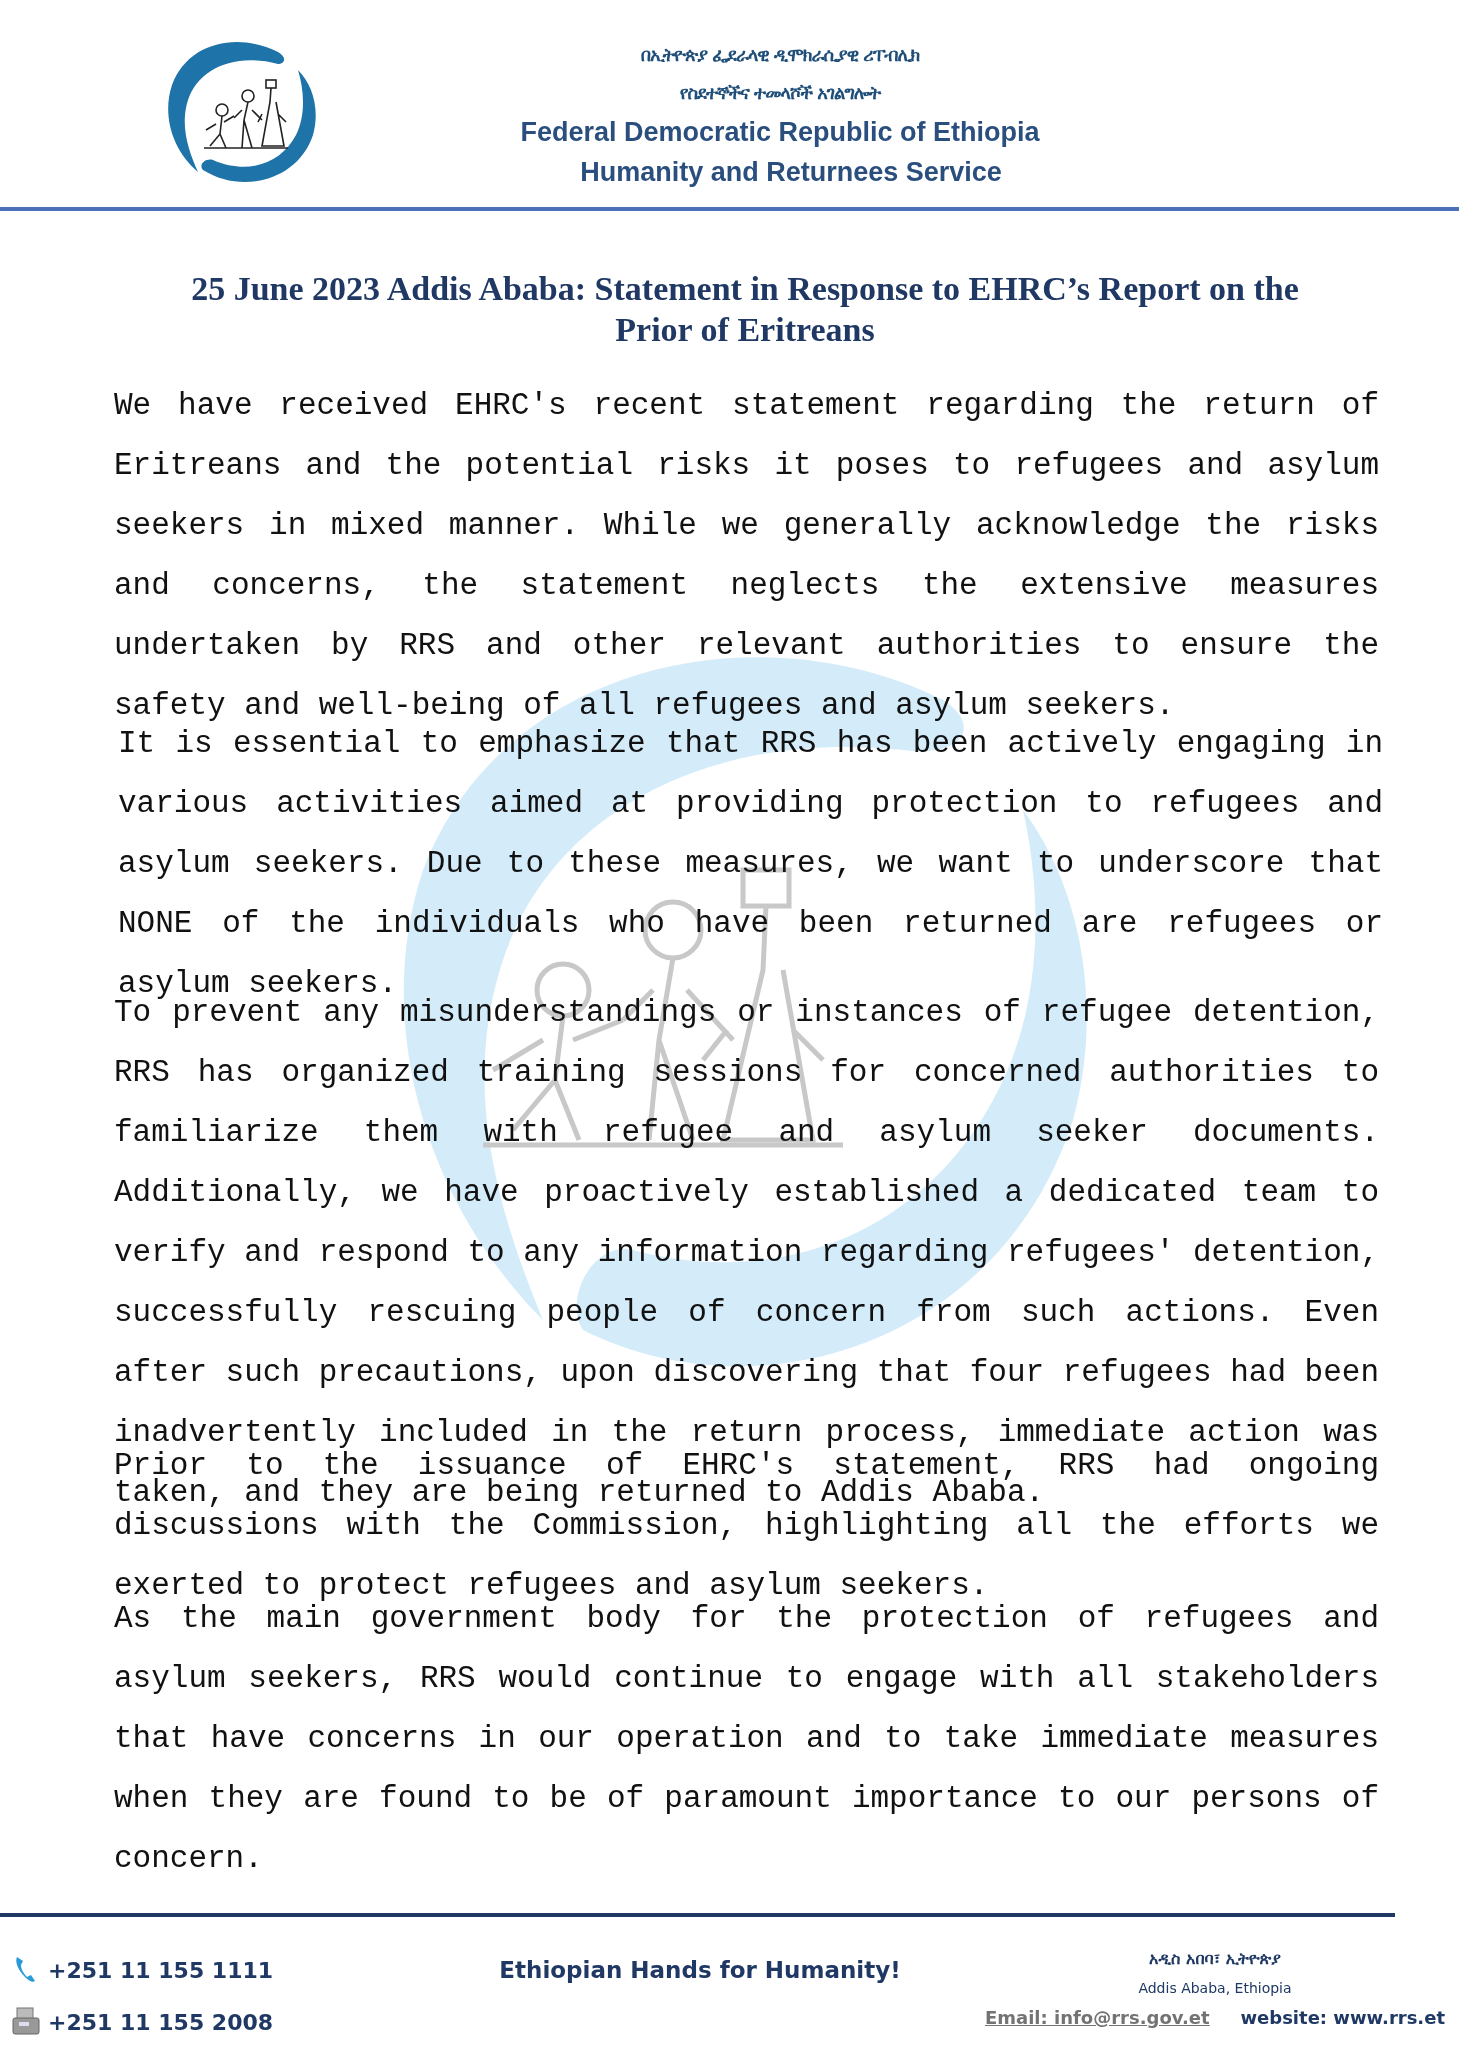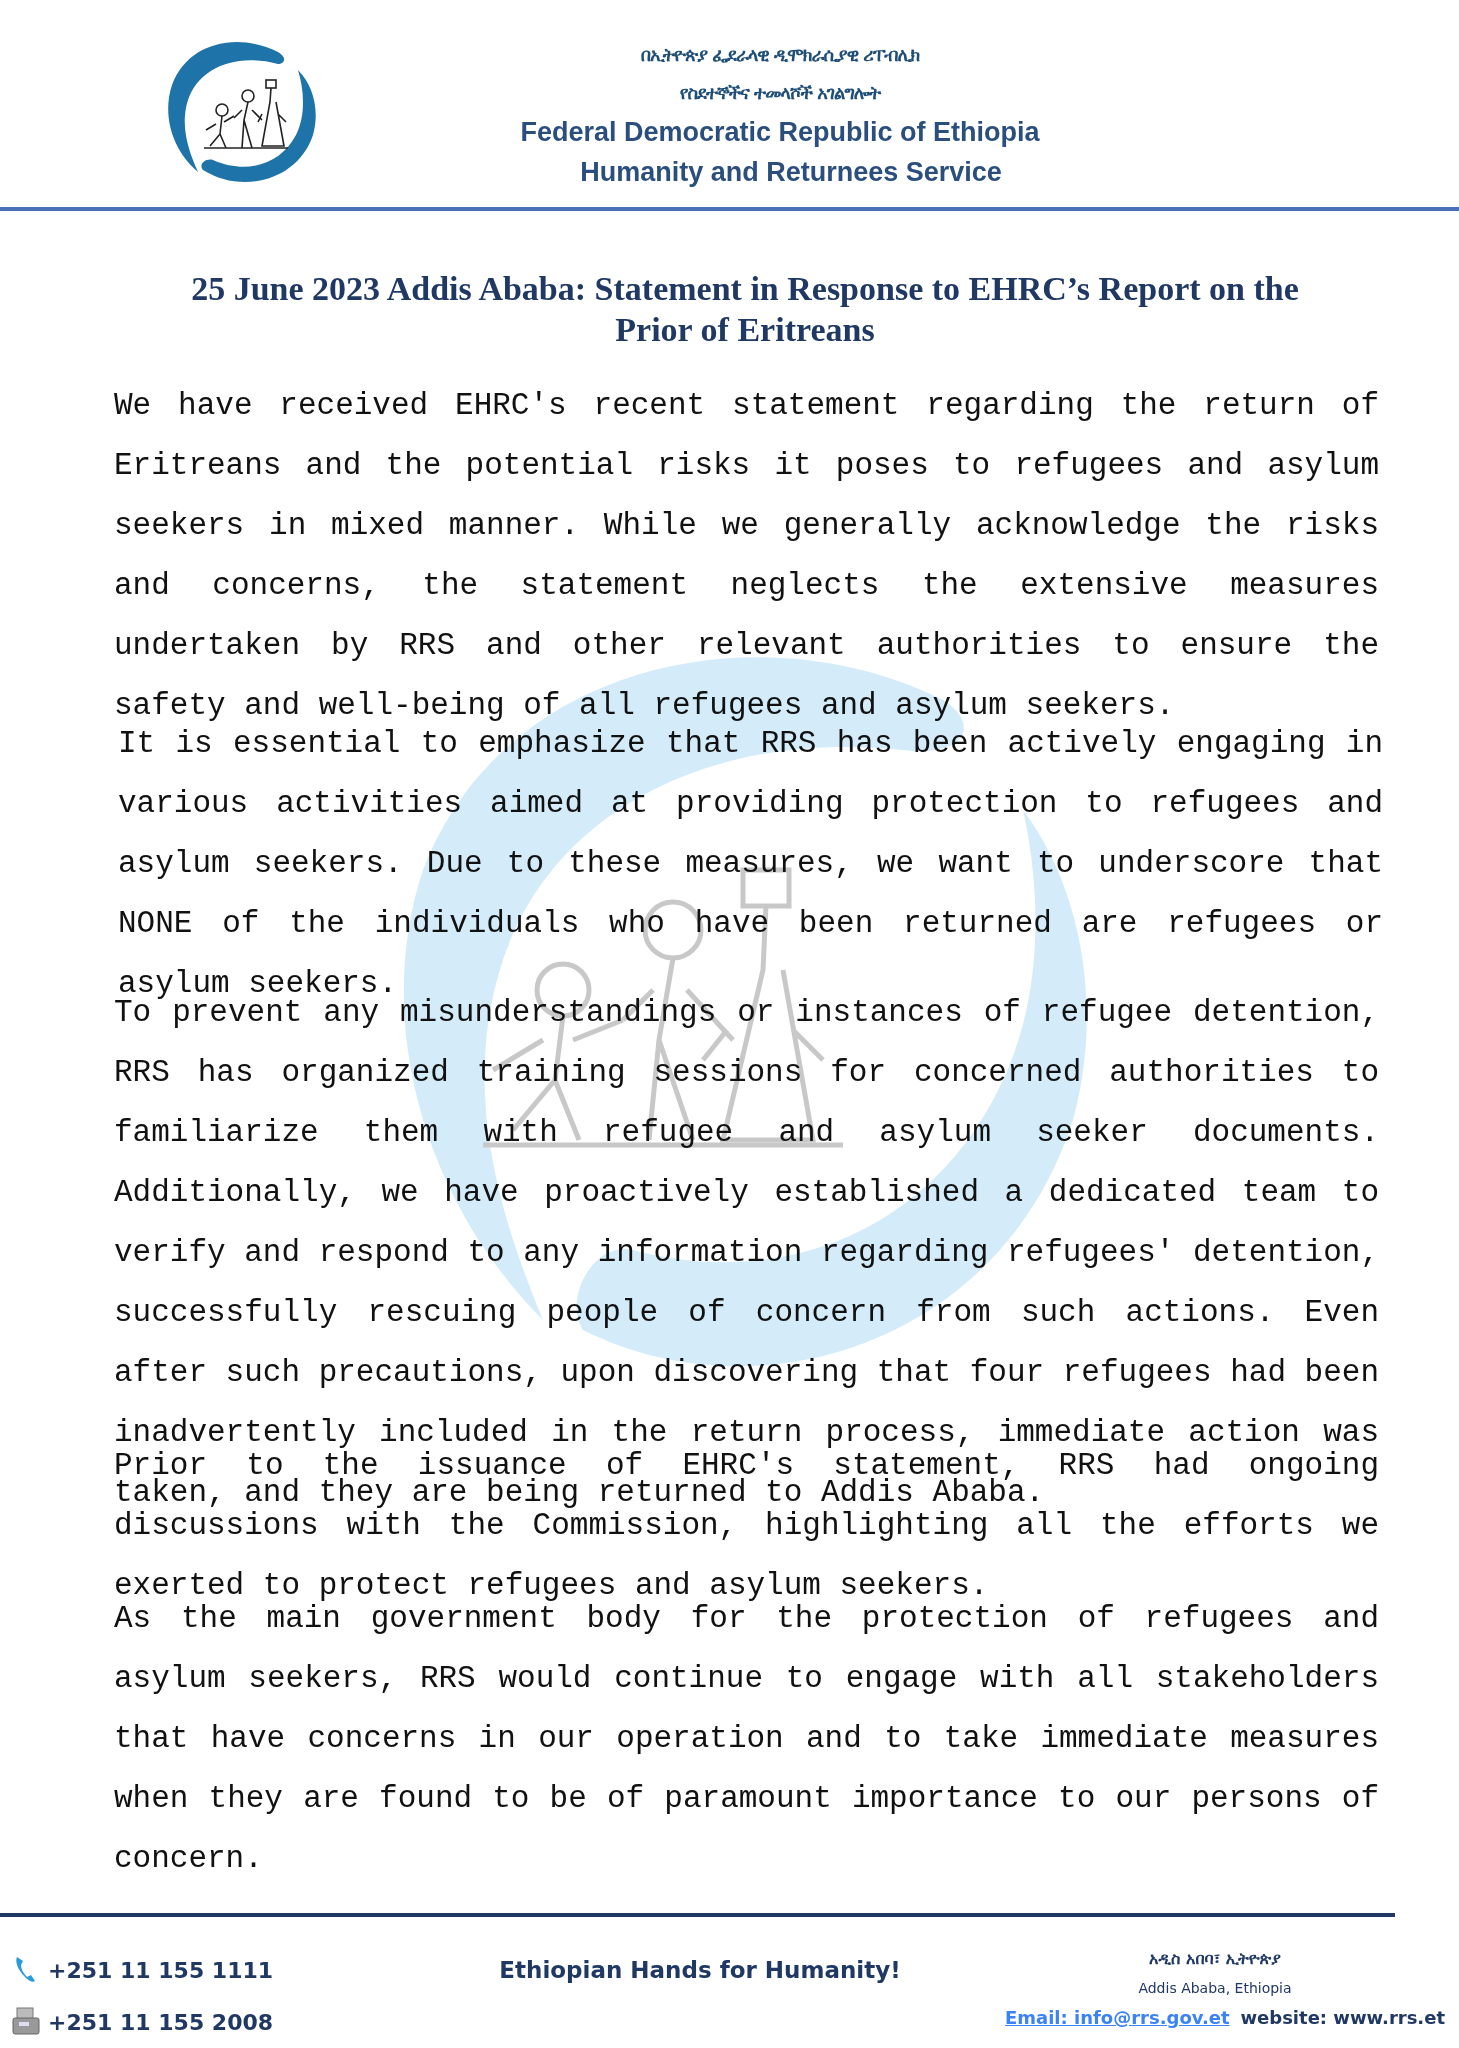--- a/index.html
+++ b/index.html
@@ -19,21 +19,21 @@
   .ft-phone { left: 10px; top: 1944px; font-family: "DejaVu Sans", sans-serif; font-weight: bold; font-size: 22px; color: #1f3864; }
   .ft-phone .row { display: flex; align-items: center; height: 52px; }
   .ft-phone .ico { width: 32px; height: 32px; margin-right: 6px; display: inline-flex; align-items: center; justify-content: center; }
   .ft-center { left: 470px; width: 460px; top: 1952px; text-align: center; color: #1f3864; }
   .ft-center .am { font-family: "DejaVu Sans", sans-serif; font-size: 21px; font-weight: bold; line-height: 36px; }
   .ft-center .en { font-family: "DejaVu Sans", sans-serif; font-size: 23px; font-weight: bold; line-height: 36px; }
   .ft-right { left: 975px; width: 480px; top: 1945px; text-align: center; color: #1f3864; font-family: "DejaVu Sans", sans-serif; }
   .ft-right .am { font-size: 16px; font-weight: bold; line-height: 28px; }
   .ft-right .en { font-size: 14px; line-height: 30px; }
   .ft-right .links { font-size: 18px; font-weight: bold; line-height: 30px; display: flex; justify-content: space-between; padding: 0 10px 0 10px; }
-  .ft-right .email { color: #3b82f6; text-decoration: underline; margin-left: 20px; }
+  .ft-right .email { color: #737373; text-decoration: underline; }
 </style>
 </head>
 <body>
 
 <div class="abs logo">
   <svg width="165" height="165" viewBox="0 0 165 165">
     <path d="M120 22 C 80 2, 30 12, 14 55 C 4 85, 14 120, 40 142 C 30 120, 22 95, 30 70 C 40 40, 75 22, 120 34 C 126 34, 130 28, 120 22 Z" fill="#1e73a8"></path>
     <path d="M45 140 C 85 165, 140 150, 155 105 C 162 80, 155 55, 140 40 C 146 60, 148 85, 138 105 C 124 132, 92 146, 55 130 C 48 128, 40 134, 45 140 Z" fill="#1e73a8"></path>
     <g fill="none" stroke="#222" stroke-width="1.6">
       <circle cx="64" cy="80" r="6"></circle>

